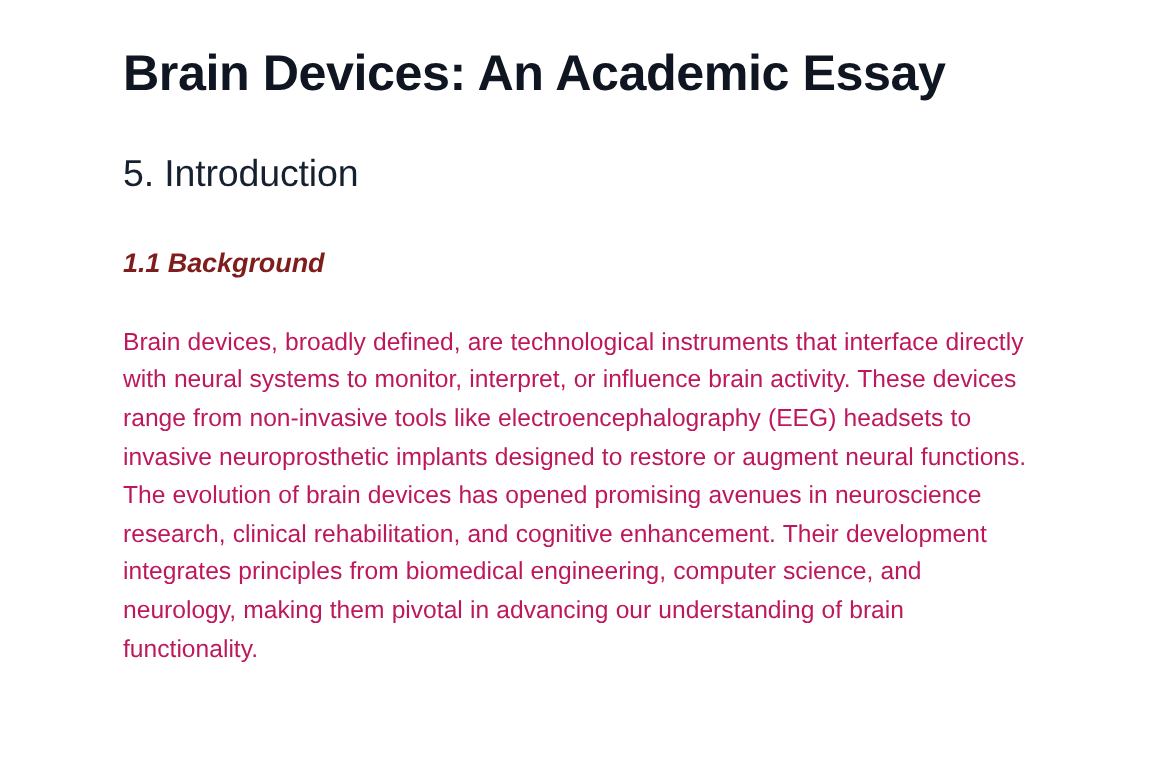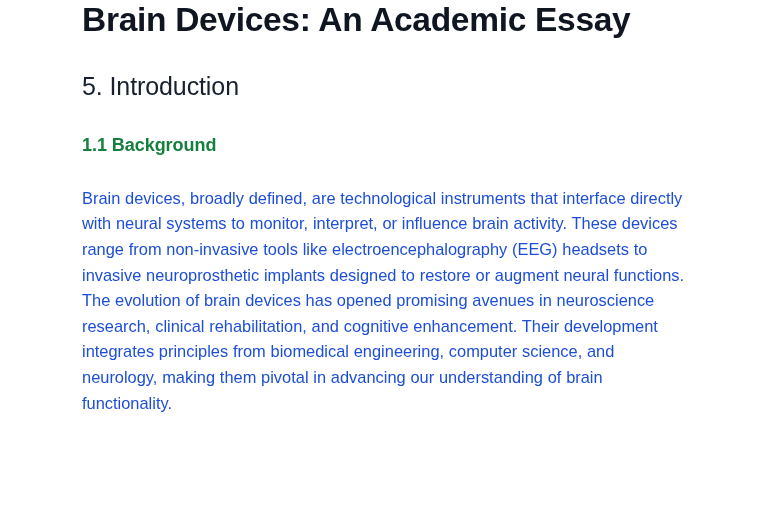--- a/index.html
+++ b/index.html
@@ -31,46 +31,48 @@
     width: 606px;
   }
 
   .doc-title {
     font-size: 33.5px;
     font-weight: 700;
     color: #0f1621;
     letter-spacing: -0.3px;
     line-height: 1.2;
     margin: 0;
+    padding-top: 30px;
   }
 
   .doc-h2 {
     font-size: 25px;
     font-weight: 400;
     color: #16202e;
     letter-spacing: -0.1px;
     line-height: 1.25;
     margin: 0;
     padding-top: 31px;
   }
 
   .doc-h3 {
     font-size: 18px;
     font-weight: 600;
-    color: #15803d;
+    color: #7f1d1d;
     letter-spacing: -0.05px;
     line-height: 1.3;
     margin: 0;
     padding-top: 32px;
+    font-style: italic;
   }
 
   .doc-paragraph {
     font-size: 16.4px;
     font-weight: 400;
-    color: #1d4ed8;
+    color: #be185d;
     line-height: 25.6px;
     letter-spacing: 0.01px;
     margin: 0;
     padding-top: 28px;
     text-align: left;
     word-spacing: 0.2px;
   }
 </style>
 </head>
 <body>

